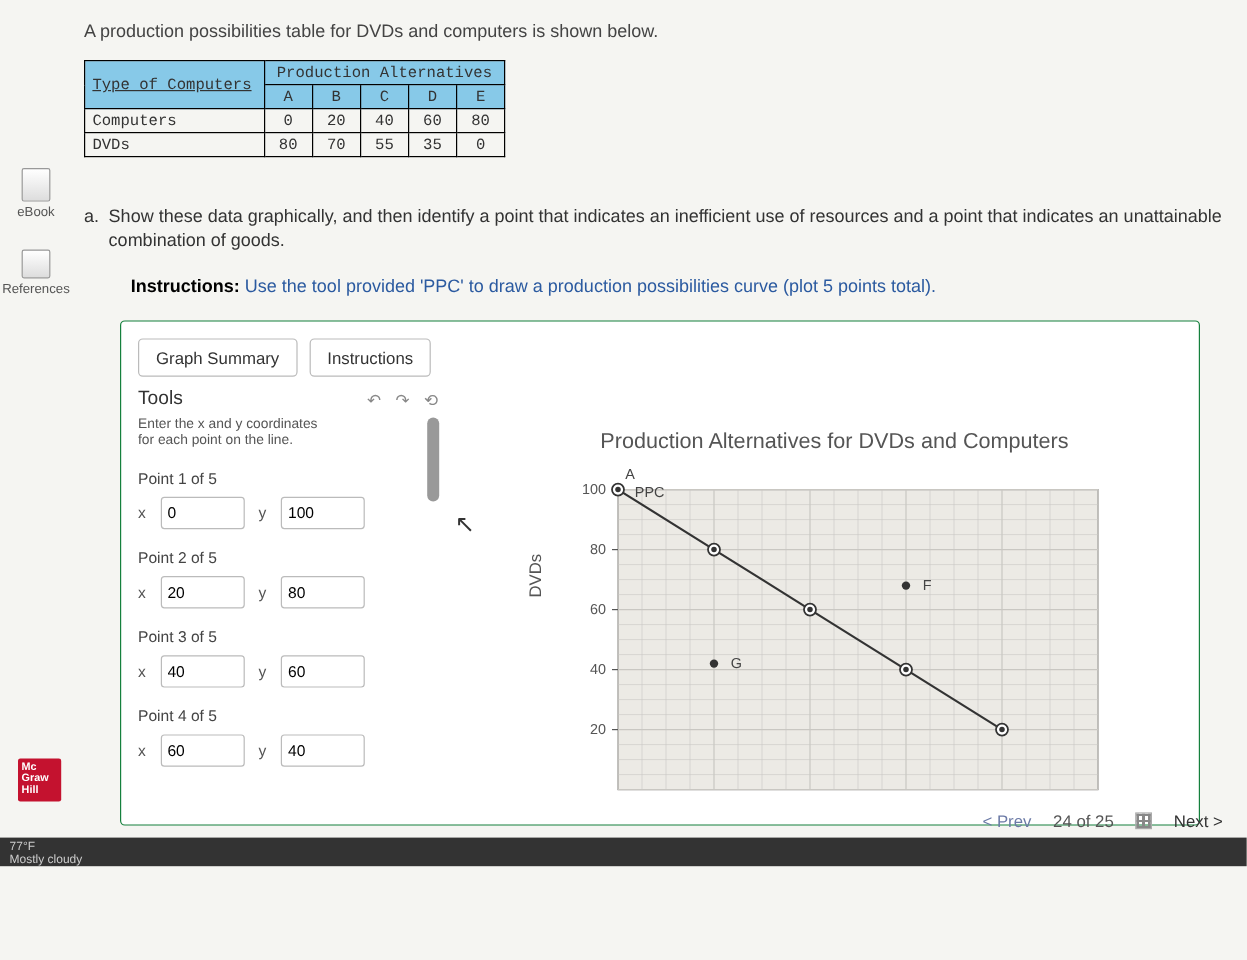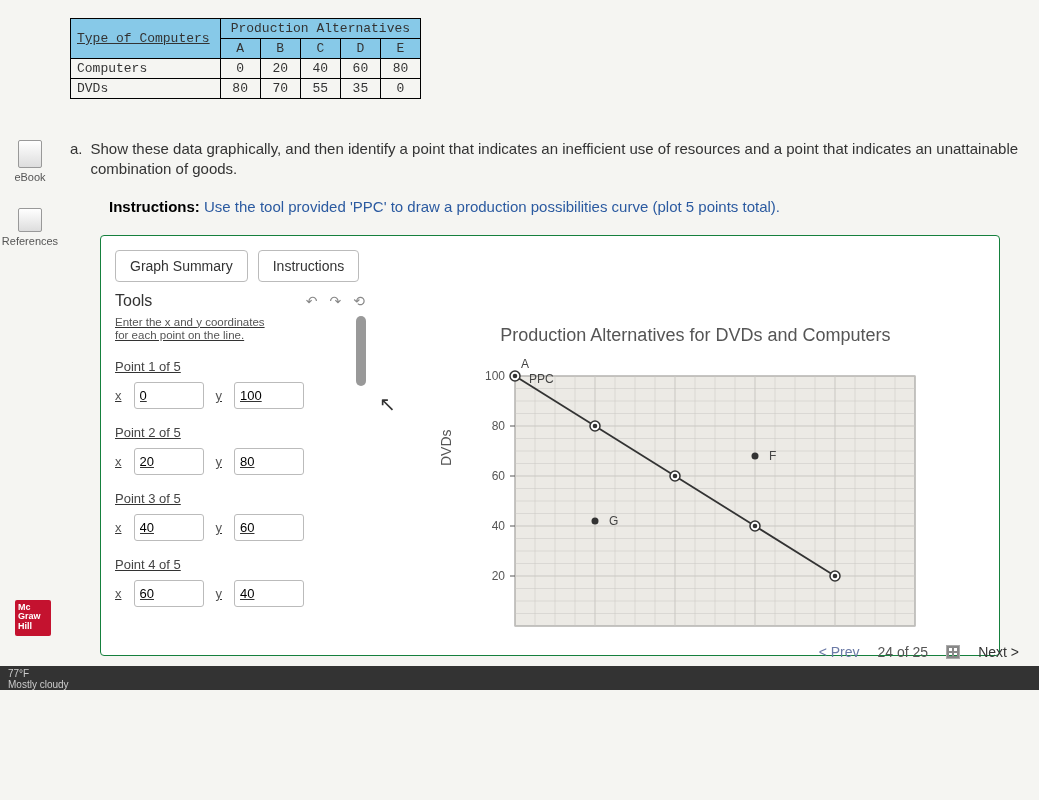--- a/index.html
+++ b/index.html
@@ -28,21 +28,21 @@
   .tools { width:250px; }
   .tools h3 { font-size:16px; font-weight:normal; margin:0 0 6px 0; display:flex; align-items:center; gap:24px;}
   .tool-icons { font-size:14px; color:#888; display:flex; gap:12px; margin-left:auto;}
   .tool-icons span { cursor:pointer; }
   .sub { font-size:11.5px; color:#555; line-height:1.2; }
   .ptlabel { font-size:13px; color:#444; margin:16px 0 8px;}
   .xy { display:flex; gap:12px; align-items:center; font-size:13px;}
   .xy .lab { color:#555; }
   .xy input { width:70px; padding:5px; border:1px solid #bbb; border-radius:3px; font-size:13px; text-align:left;}
   .scroll-thumb { position:absolute; right:-2px; top:0; width:10px; height:70px; background:#999; border-radius:5px; }
-  .toolbody { position:relative; border-right:1px solid transparent; padding-right:12px;text-decoration:underline;}
+  .toolbody { position:relative; border-right:1px solid transparent; padding-right:12px;}
   .cursor-icon { font-size:20px; color:#333; padding-top:100px; padding-left:4px;}
   .chartpane { flex:1; padding:0 10px; position:relative; }
   .chart-title { text-align:center; font-size:18px; color:#555; margin-bottom:4px; line-height:1.3;margin-top:32px;}
   svg.chart { display:block; margin:0 auto; }
   .ytitle { position:absolute; left:40px; top:50%; transform:rotate(-90deg) translate(0,-50%); transform-origin:left top; font-size:14px; color:#555;}
   .mgh { position:absolute; left:15px; bottom:20px; width:36px; height:36px; background:#c4122f; color:#fff; font-size:9px; line-height:1.05; padding:3px; font-weight:bold; border-radius:2px;}
   .footer { background:#333; color:#ccc; height:24px; position:relative; margin-top:10px;}
   .footer .temp { position:absolute; left:8px; top:2px; font-size:10px; line-height:1.1;}
   .footer .right { position:absolute; right:20px; top:-22px; font-size:14px; color:#555; display:flex; gap:18px; align-items:center;}
   .prev { color:#6b7aa6; cursor:pointer;}
@@ -61,20 +61,21 @@
     <div class="lb-item">
       <div class="lb-icon"></div>
       <span>eBook</span>
     </div>
     <div class="lb-item">
       <div class="lb-icon ref"></div>
       <span>References</span>
     </div>
   </div>
 
+  <div class="intro">A production possibilities table for DVDs and computers is shown below.</div>
 
   <table class="pp">
     <tbody>
         <tr>
       <th rowspan="2" class="typehead">Type of Computers</th>
       <th colspan="5" class="superhead">Production Alternatives</th>
     </tr>
     <tr>
       <th class="superhead">A</th>
       <th class="superhead">B</th>

